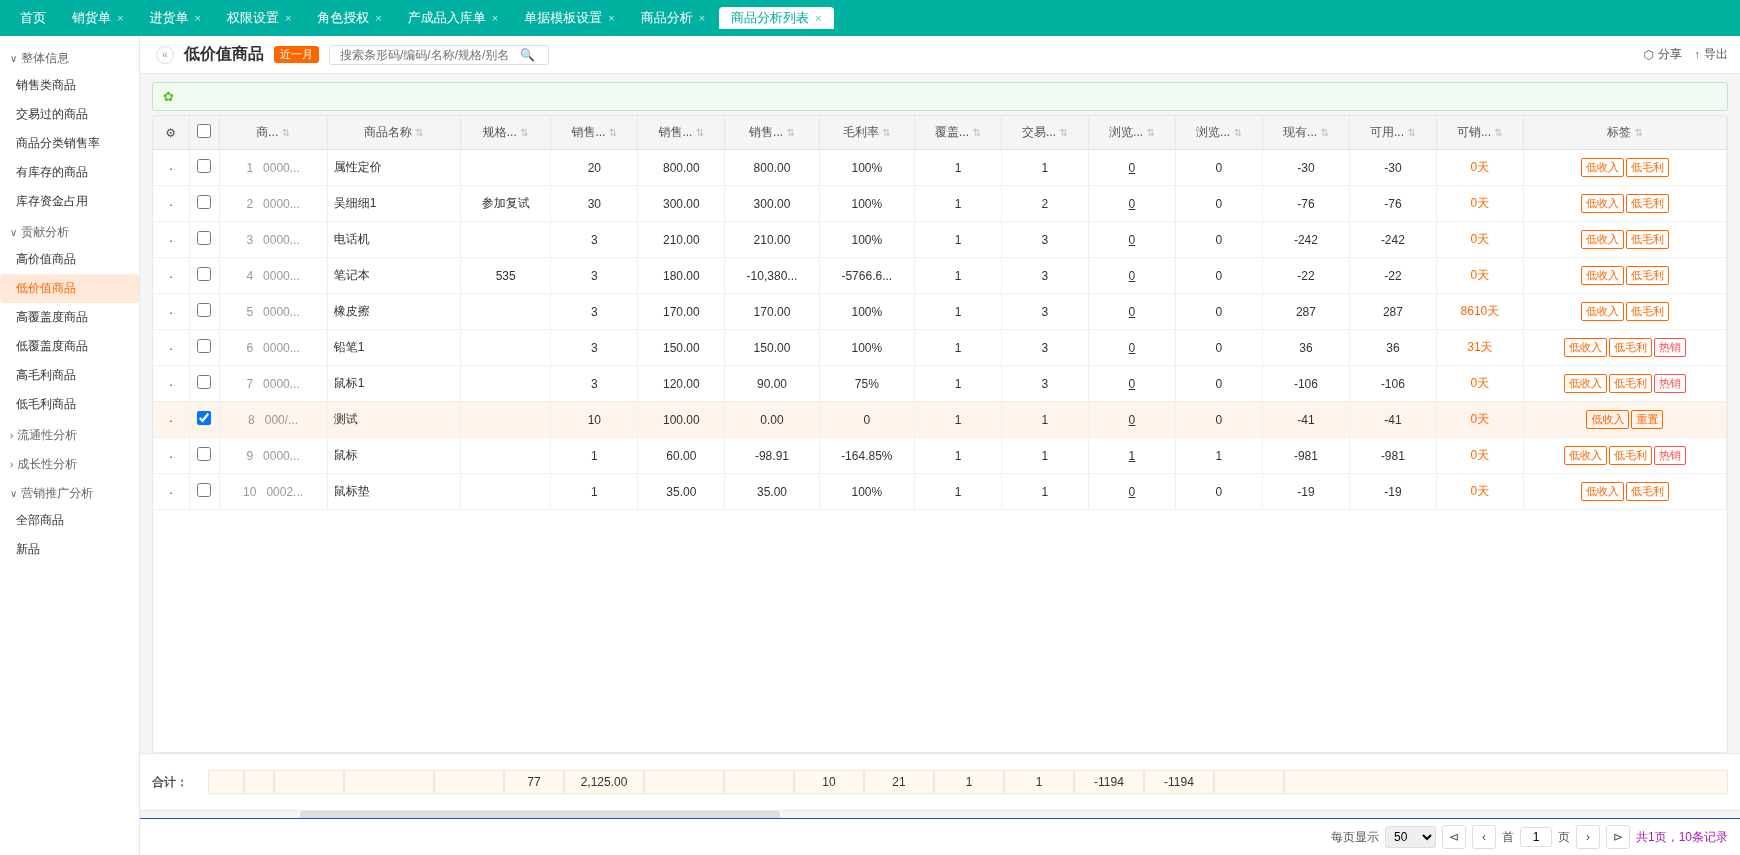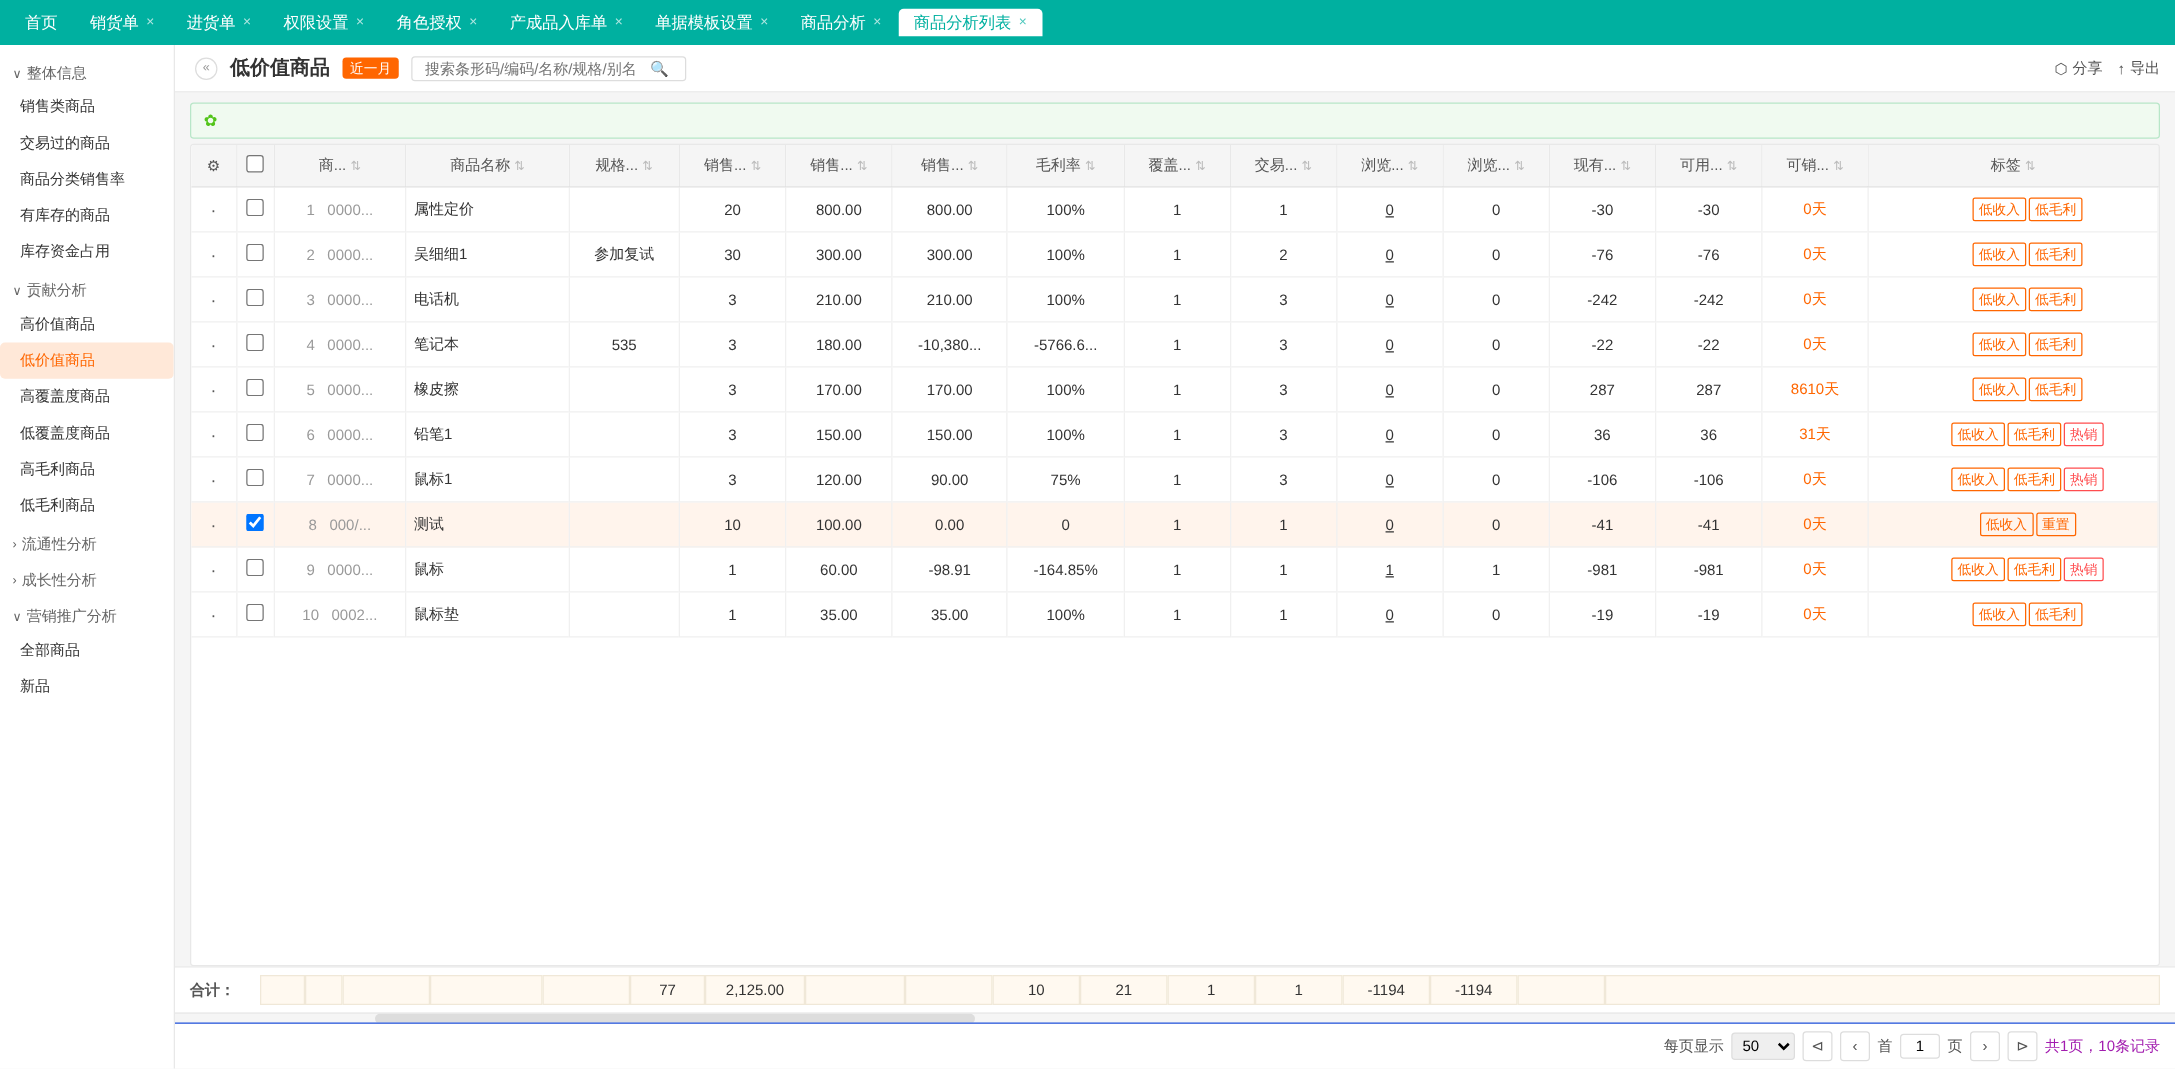--- a/index.html
+++ b/index.html
@@ -195,37 +195,37 @@
     }
     tbody td.text-left { text-align: left; }
     .tag-badge {
       display: inline-block;
       border: 1px solid;
       border-radius: 2px;
       padding: 1px 4px;
       font-size: 11px;
       margin: 1px;
     }
-    .tag-low-income { color: #ff6600; border-color: #ff6600; margin-left: 24px; }
+    .tag-low-income { color: #ff6600; border-color: #ff6600; }
     .tag-low-profit { color: #ff6600; border-color: #ff6600; }
     .tag-hot { color: #ff4d4f; border-color: #ff4d4f; }
     .tag-recommend { color: #ff6600; border-color: #ff6600; }
     .cell-orange { color: #ff6600; }
     .cell-underline { text-decoration: underline; cursor: pointer; color: #333; }
     .cell-settings { color: #555; font-size: 14px; cursor: pointer; }
     .row-num { color: #999; }
 
     
     .cb { width: 14px; height: 14px; cursor: pointer; }
 
     
     .footer-bar {
       background: #fff;
       border-top: 1px solid #e8e8e8;
-      padding: 6px 12px;
+      padding: 16px 12px;
       display: flex;
       align-items: center;
     }
     .summary-label { color: #555; font-weight: bold; margin-right: 20px; }
     .summary-values {
       display: flex;
       gap: 0;
       flex: 1;
     }
     .sum-cell {

